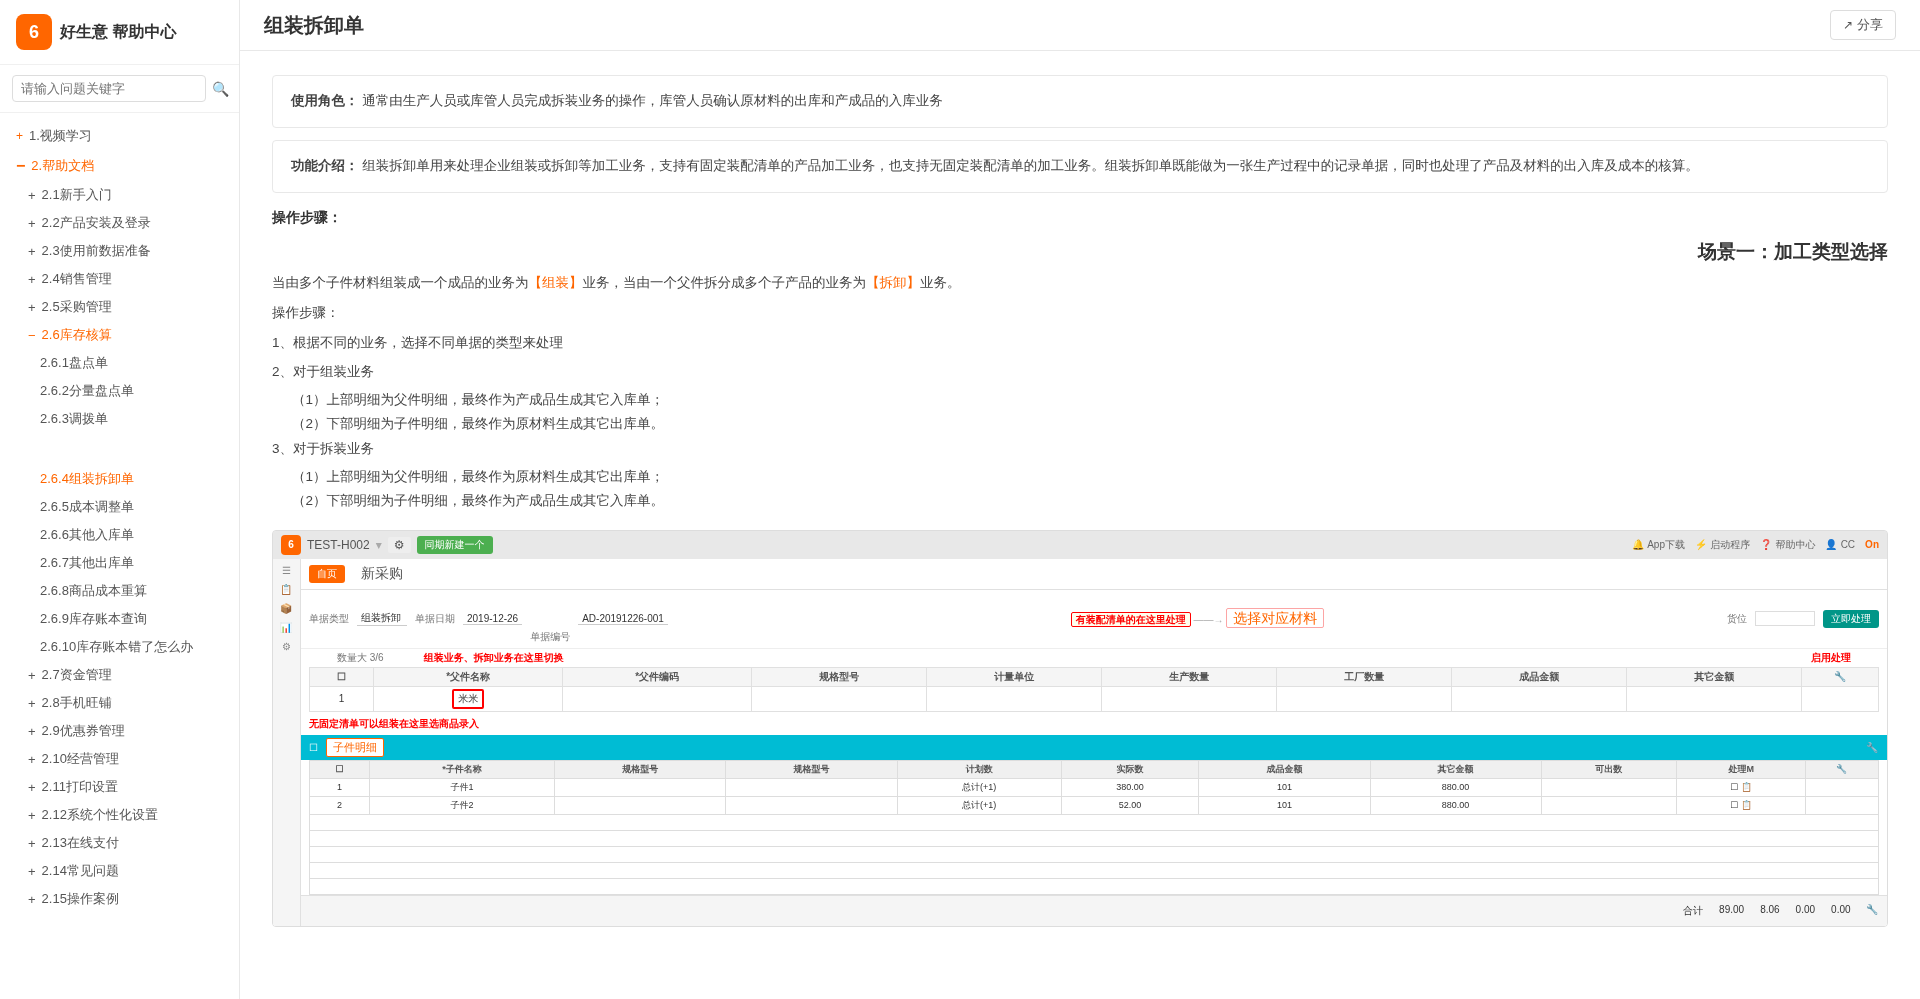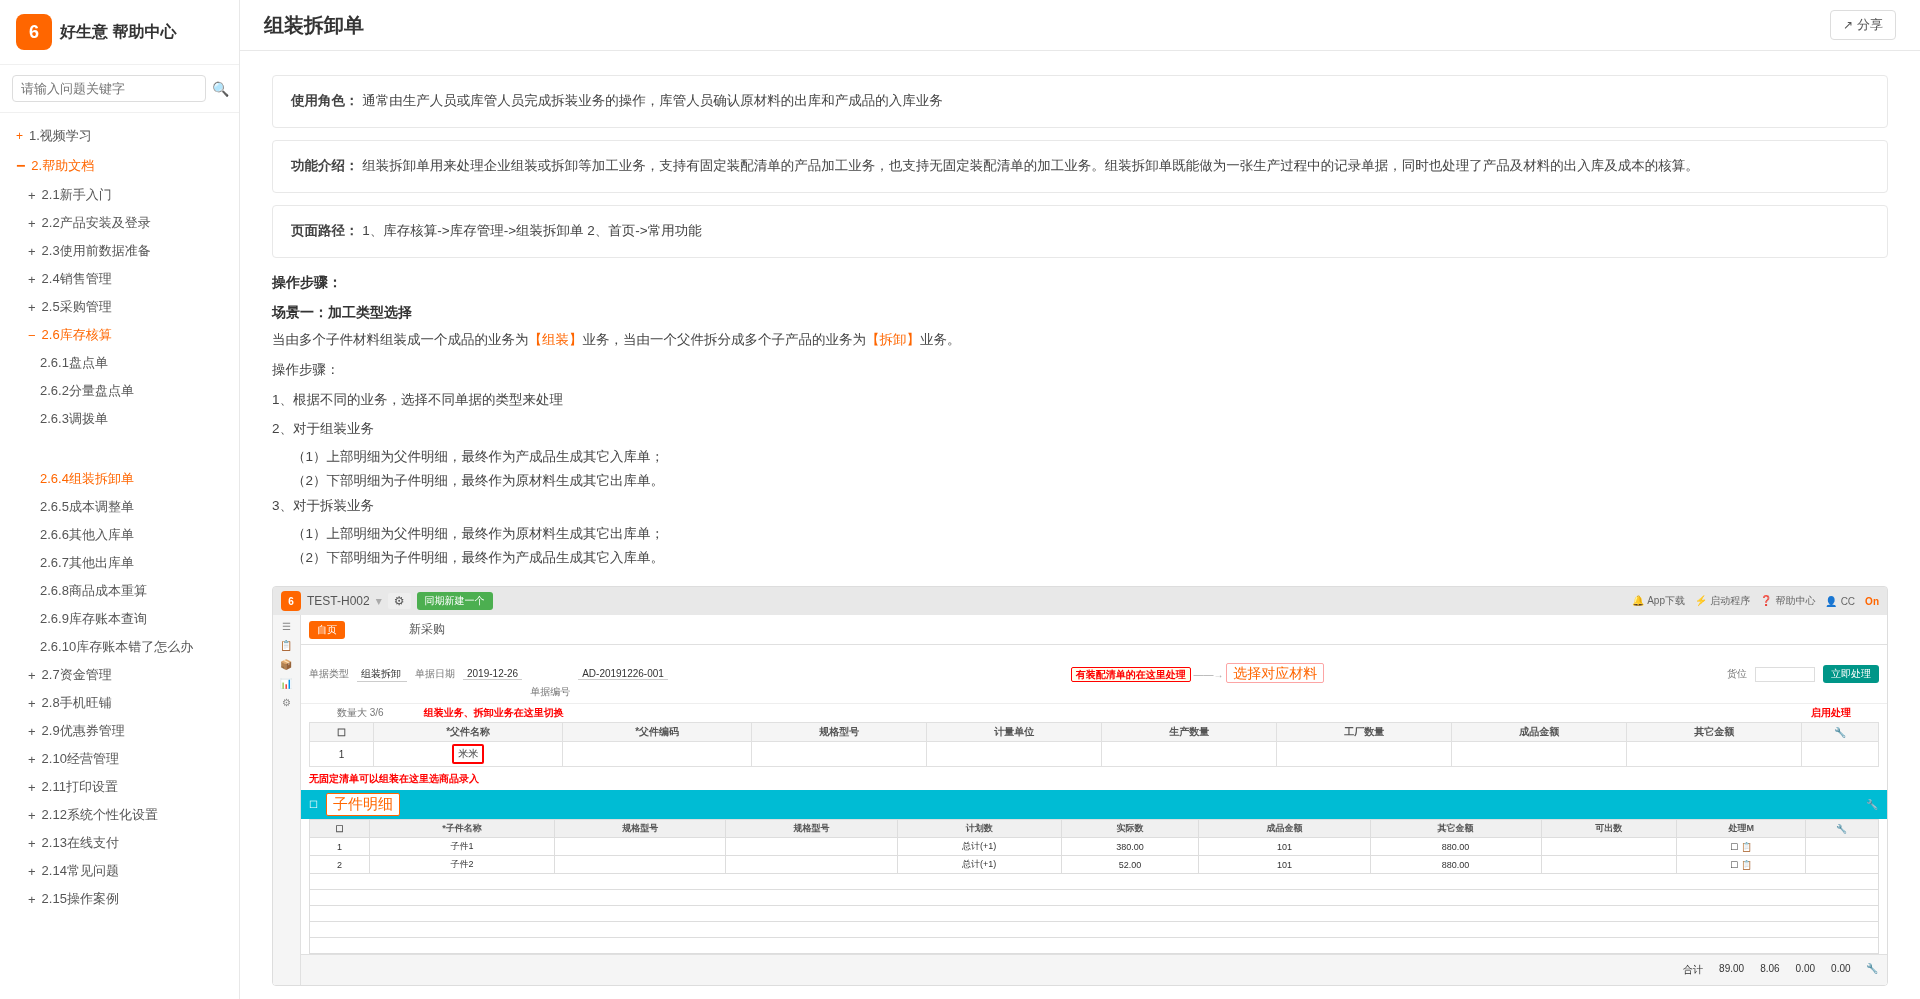--- a/index.html
+++ b/index.html
@@ -145,24 +145,25 @@
       line-height: 1.7;
       color: #444;
     }
     .section-title {
       font-size: 14px;
       font-weight: bold;
       color: #333;
       margin: 16px 0 8px 0;
     }
     .scenario-title {
-      font-size: 14px;
+      font-size: 19px;
       font-weight: bold;
       color: #333;
       margin: 12px 0 6px 0;
+      text-align: right;
     }
     .content-text {
       font-size: 13.5px;
       line-height: 1.8;
       color: #444;
       margin-bottom: 6px;
     }
     .content-text .highlight { color: #f60; }
     .step-item {
       font-size: 13.5px;
@@ -255,21 +256,21 @@
       font-size: 10px;
       display: flex;
       align-items: center;
       gap: 8px;
     }
     .mini-section-label {
       background: #fff;
       color: #f60;
       padding: 1px 6px;
       border-radius: 2px;
-      font-size: 15px;
+      font-size: 11px;
       border: 1px solid #f60;
     }
     .mini-bottom-table {
       width: 100%;
       border-collapse: collapse;
       font-size: 9px;
     }
     .mini-bottom-table th {
       background: #f0f0f0; border: 1px solid #ddd; padding: 2px 3px; color: #555;
     }
@@ -415,24 +416,20 @@
     <div class="info-block">
       <span style="font-weight:bold;">使用角色：</span>
       <span>通常由生产人员或库管人员完成拆装业务的操作，库管人员确认原材料的出库和产成品的入库业务</span>
     </div>
 
     <div class="info-block">
       <span style="font-weight:bold;">功能介绍：</span>
       <span>组装拆卸单用来处理企业组装或拆卸等加工业务，支持有固定装配清单的产品加工业务，也支持无固定装配清单的加工业务。组装拆卸单既能做为一张生产过程中的记录单据，同时也处理了产品及材料的出入库及成本的核算。</span>
     </div>
 
-    <div class="info-block">
-      <span style="font-weight:bold;">页面路径：</span>
-      <span>1、库存核算-&gt;库存管理-&gt;组装拆卸单  2、首页-&gt;常用功能</span>
-    </div>
 
     <div class="section-title">操作步骤：</div>
 
     <div class="scenario-title">场景一：加工类型选择</div>
     <div class="content-text">
       当由多个子件材料组装成一个成品的业务为<span class="highlight">【组装】</span>业务，当由一个父件拆分成多个子产品的业务为<span class="highlight">【拆卸】</span>业务。
     </div>
     <div class="content-text">操作步骤：</div>
     <div class="step-item">1、根据不同的业务，选择不同单据的类型来处理</div>
     <div class="step-item">2、对于组装业务</div>
@@ -469,21 +466,21 @@
             <span>📋</span>
             <span>📦</span>
             <span>📊</span>
             <span>⚙</span>
           </div>
 
           <div style="flex:1;">
 
             <div class="mini-topbar">
               <span style="background:#f60;color:#fff;padding:2px 8px;border-radius:3px;font-size:10px;">自页</span>
-              <span style="padding:2px 8px;color:#555;font-size:12px;margin-left:48px;">新采购</span>
+              <span style="padding:2px 8px;color:#555;font-size:14px;">新采购</span>
             </div>
 
 
             <div style="background:#fff;padding:4px 8px;border-bottom:1px solid #eee;display:flex;align-items:center;flex-wrap:wrap;gap:8px;font-size:10px;">
               <span style="color:#777;">单据类型</span>
               <span style="border-bottom:1px solid #ccc;padding:0 4px;min-width:50px;">组装拆卸</span>
               <span style="color:#777;">单据日期</span>
               <span style="border-bottom:1px solid #ccc;padding:0 4px;">2019-12-26</span>
               <span style="color:#777;margin-top:36px;">单据编号</span>
               <span style="border-bottom:1px solid #ccc;padding:0 4px;">AD-20191226-001</span>

